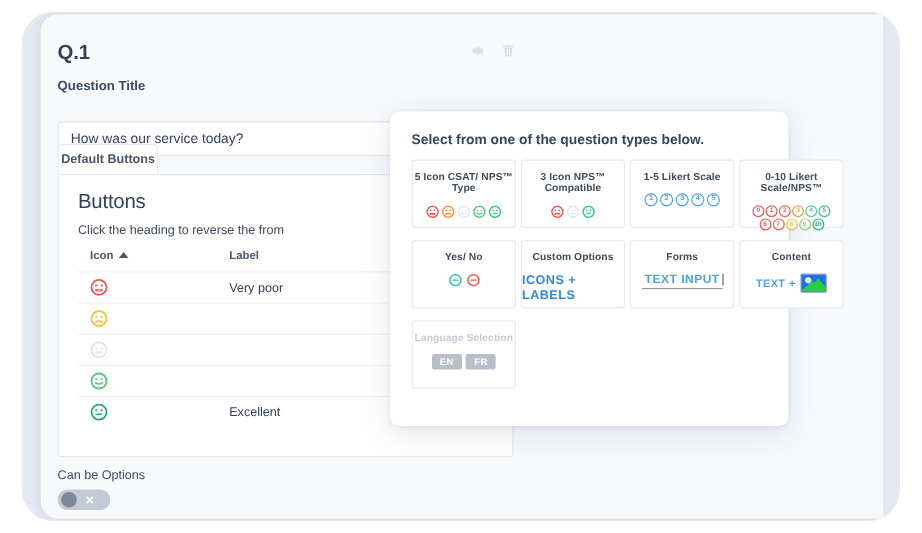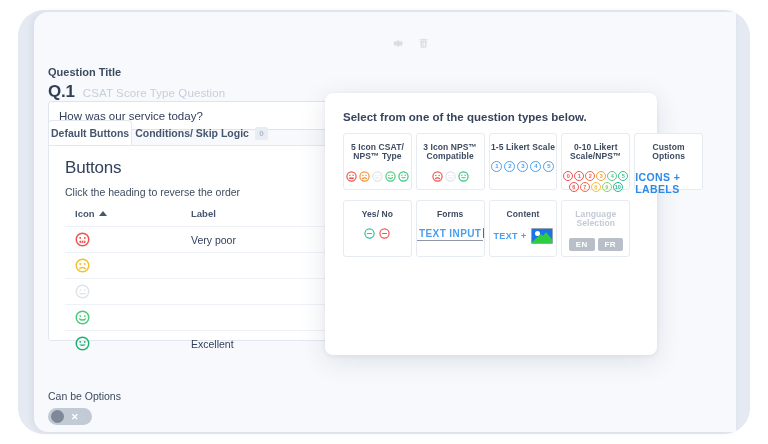--- a/index.html
+++ b/index.html
@@ -32,21 +32,21 @@
     overflow: hidden;
   }
   
   .q-header {
     position: absolute;
     left: 14px; top: 22px;
     width: 400px; height: 24px;
     display: flex; align-items: baseline; gap: 8px;
   }
   .q-num {
-    font-size: 17px; font-weight: bold; color: #303f58; letter-spacing: -0.2px; margin-top: 48px;
+    font-size: 17px; font-weight: bold; color: #303f58; letter-spacing: -0.2px;
   }
   .q-sub {
     font-size: 11.5px; color: #c7cedb; letter-spacing: 0.1px;
   }
   .hdr-icons {
     position: absolute; left: 358px; top: 24px;
     display: flex; gap: 12px; align-items: center;
   }
   .hdr-icon { width: 13px; height: 13px; opacity: .9; cursor: pointer; }
   .lbl-qt {
@@ -90,21 +90,21 @@
   .tab-badge {
     display: inline-block;
     min-width: 13px; height: 13px; line-height: 13px;
     text-align: center;
     background: #e8ecf3; color: #aeb7c6;
     font-size: 8px; border-radius: 2px; padding: 0 3px;
   }
   
   .panel {
     position: absolute; left: 14px; top: 133px;
-    width: 380px; height: 196px;
+    width: 380px; height: 236px;
     background: #ffffff;
     border: 1px solid #e3e8f0;
     border-radius: 0 3px 3px 3px;
   }
   .panel h2 {
     position: absolute; left: 16px; top: 12px;
     font-size: 17px; font-weight: normal; color: #33415c; letter-spacing: -0.2px;
   }
   .panel .hint {
     position: absolute; left: 16px; top: 40px;
@@ -153,21 +153,21 @@
     box-shadow: 0 6px 26px rgba(45,62,100,0.13), 0 1px 4px rgba(45,62,100,0.07);
   }
   .modal-title {
     position: absolute; left: 18px; top: 18px;
     font-size: 11.5px; color: #36445c; font-weight: 600;
   }
   .grid {
     position: absolute; left: 18px; top: 40px;
     width: 360px;
     display: grid;
-    grid-template-columns: repeat(5, 1fr);
+    grid-template-columns: repeat(4, 1fr);
     gap: 10px 4px;
   }
   .card {
     height: 57px;
     border: 1px solid #e6eaf1;
     border-radius: 3px;
     background: #fff;
     display: flex; flex-direction: column;
     align-items: center; justify-content: flex-start;
     padding-top: 9px;
@@ -254,21 +254,20 @@
 </style>
 </head>
 <body>
 
 <div id="screen">
   <div class="shell"></div>
   <div class="shell-inner">
 
     <div class="q-header">
       <span class="q-num">Q.1</span>
-      <span class="q-sub">CSAT Score Type Question</span>
     </div>
     <div class="hdr-icons">
       <span class="hdr-icon">
         <svg viewBox="0 0 24 24" width="13" height="13" fill="#d6dbe4">
           <path d="M12 8a4 4 0 100 8 4 4 0 000-8zm0 6a2 2 0 110-4 2 2 0 010 4z"></path>
           <path d="M21 12l-2-1 .4-2.2-2.2-1.3-1.7 1.4-2-.8L12.6 6h-2.5L9.5 8.1l-2 .8L5.8 7.5 3.6 8.8 4 11l-2 1 2 1-.4 2.2 2.2 1.3 1.7-1.4 2 .8.6 2.1h2.5l.6-2.1 2-.8 1.7 1.4 2.2-1.3-.4-2.2 2-1z"></path>
         </svg>
       </span>
       <span class="hdr-icon">
         <svg viewBox="0 0 24 24" width="13" height="13" fill="#d6dbe4">
@@ -277,29 +276,25 @@
       </span>
     </div>
 
     <div class="lbl-qt">Question Title</div>
     <input class="qt-input" value="How was our service today?" style="">
 
     <div class="tabs">
       <div class="tab active">
         <span>Default Buttons</span>
       </div>
-      <div class="tab">
-        <span>Conditions/ Skip Logic</span>
-        <span class="tab-badge">0</span>
-      </div>
     </div>
 
     <div class="panel">
       <h2>Buttons</h2>
-      <div class="hint">Click the heading to reverse the order</div>
+      <div class="hint">Click the heading to reverse the from</div>
       <table class="btn-table">
         <thead>
           <tr>
             <th class="col-icon">
               <span>Icon</span><i class="sort-caret"></i>
             </th>
             <th class="col-label">
               <span>Label</span>
             </th>
           </tr>
@@ -475,37 +470,37 @@
               <div class="npsc" style="color:#f06a4a">7</div>
               <div class="npsc" style="color:#f7c244">8</div>
               <div class="npsc" style="color:#8fce73">9</div>
               <div class="npsc" style="color:#2ab58f">10</div>
             </div>
           </div>
         </div>
       </div>
 
       <div class="card">
+        <div class="card-title">Yes/ No</div>
+        <div class="card-art yn-art">
+          <svg class="mini-face" viewBox="0 0 24 24">
+              <circle cx="12" cy="12" r="10" fill="none" stroke="#2fc2a0" stroke-width="2.6"></circle>
+              <path d="M7.5 12h9" stroke="#2fc2a0" stroke-width="2.4" stroke-linecap="round"></path>
+            </svg>
+          <svg class="mini-face" viewBox="0 0 24 24">
+              <circle cx="12" cy="12" r="10" fill="none" stroke="#f0534f" stroke-width="2.6"></circle>
+              <path d="M7.5 12h9" stroke="#f0534f" stroke-width="2.4" stroke-linecap="round"></path>
+            </svg>
+        </div>
+      </div>
+
+      <div class="card">
         <div class="card-title">Custom Options</div>
         <div class="card-art">
           <span class="txt-blue">ICONS + LABELS</span>
-        </div>
-      </div>
-
-      <div class="card">
-        <div class="card-title">Yes/ No</div>
-        <div class="card-art yn-art">
-          <svg class="mini-face" viewBox="0 0 24 24">
-              <circle cx="12" cy="12" r="10" fill="none" stroke="#2fc2a0" stroke-width="2.6"></circle>
-              <path d="M7.5 12h9" stroke="#2fc2a0" stroke-width="2.4" stroke-linecap="round"></path>
-            </svg>
-          <svg class="mini-face" viewBox="0 0 24 24">
-              <circle cx="12" cy="12" r="10" fill="none" stroke="#f0534f" stroke-width="2.6"></circle>
-              <path d="M7.5 12h9" stroke="#f0534f" stroke-width="2.4" stroke-linecap="round"></path>
-            </svg>
         </div>
       </div>
 
       <div class="card">
         <div class="card-title">Forms</div>
         <div class="card-art">
           <span class="txt-input-art">TEXT INPUT</span>
         </div>
       </div>
 

